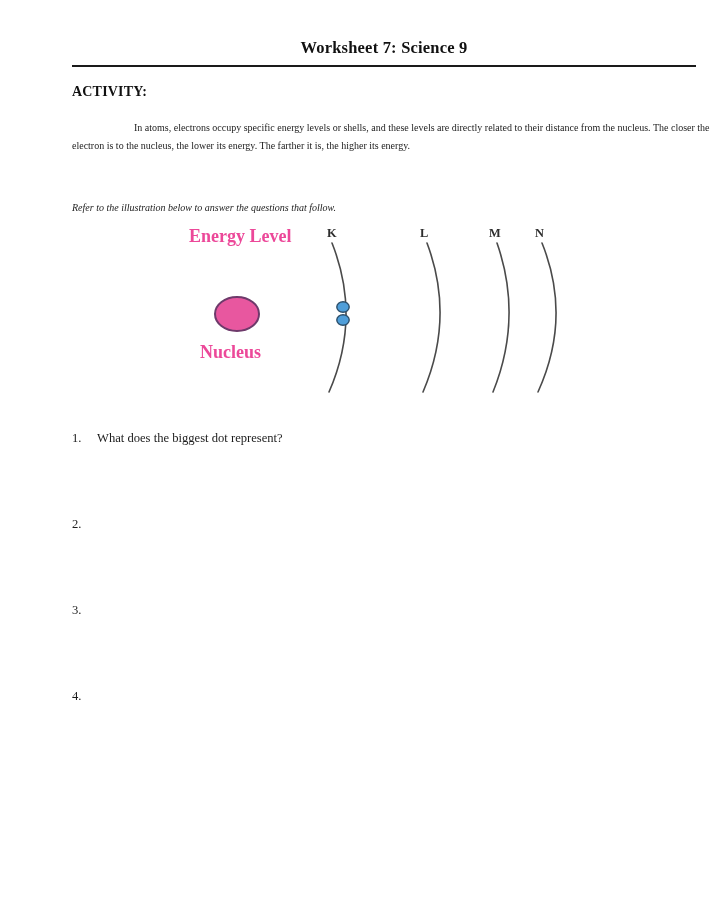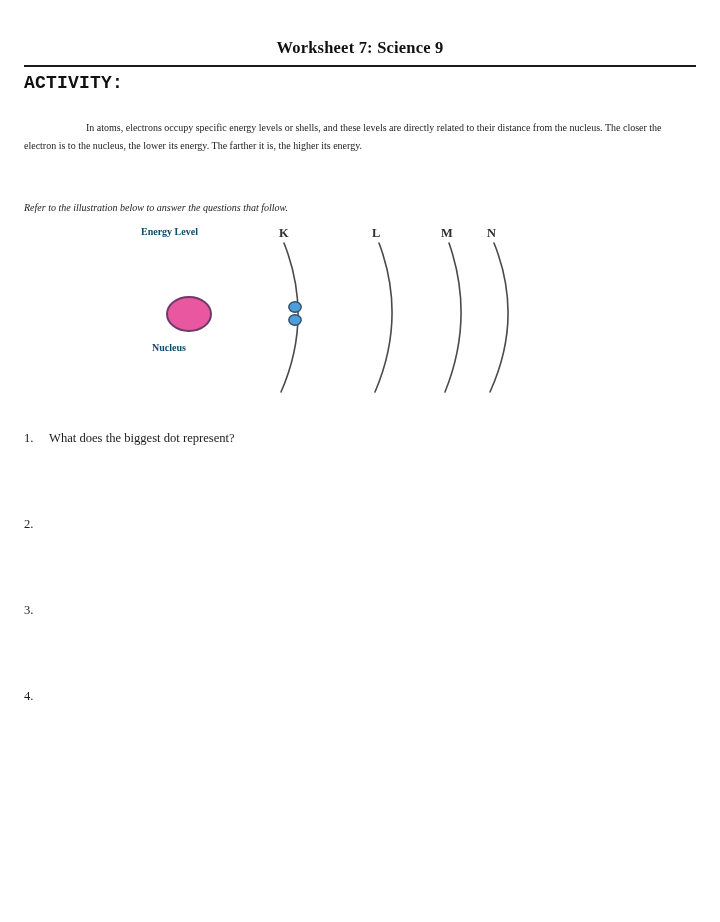--- a/index.html
+++ b/index.html
@@ -13,20 +13,21 @@
     height: 922px;
     position: relative;
     font-family: "Liberation Serif", "DejaVu Serif", serif;
     color: #1a1a1a;
     overflow: hidden;
   }
   .page {
     position: absolute;
     inset: 0;
     padding: 0;
+    margin-left: 48px;
   }
   
   .title-block {
     position: absolute;
     left: 24px;
     right: 24px;
     top: 38px;
   }
   .doc-title {
     margin: 0;
@@ -40,26 +41,25 @@
   .title-rule {
     margin-top: 7px;
     height: 0;
     border-top: 2.2px solid #1a1a1a;
     width: 100%;
   }
   
   .activity-heading {
     position: absolute;
     left: 24px;
-    top: 73px;
-    font-size: 18px;
+    top: 84px;
+    font-size: 14px;
     font-weight: bold;
     letter-spacing: 0.2px;
     color: #111111;
-    font-family: Liberation Mono, monospace;
   }
   .para {
     position: absolute;
     left: 24px;
     width: 664px;
     font-size: 10px;
     line-height: 17.5px;
     text-align: left;
     color: #1c1c1c;
   }
@@ -77,23 +77,23 @@
     left: 0;
     top: 212px;
     width: 720px;
     height: 200px;
   }
   .diagram svg {
     display: block;
   }
   .diagram-label {
     position: absolute;
-    font-size: 10px;
+    font-size: 18px;
     font-weight: bold;
-    color: #0c4a6e;
+    color: #ec4899;
     font-family: "Liberation Serif", "DejaVu Serif", serif;
     white-space: nowrap;
   }
   .lbl-energy-level { left: 141px; top: 14px; }
   .lbl-nucleus     { left: 152px; top: 130px; }
   .shell-letter {
     position: absolute;
     font-size: 12.4px;
     font-weight: bold;
     color: #2e2e2e;

